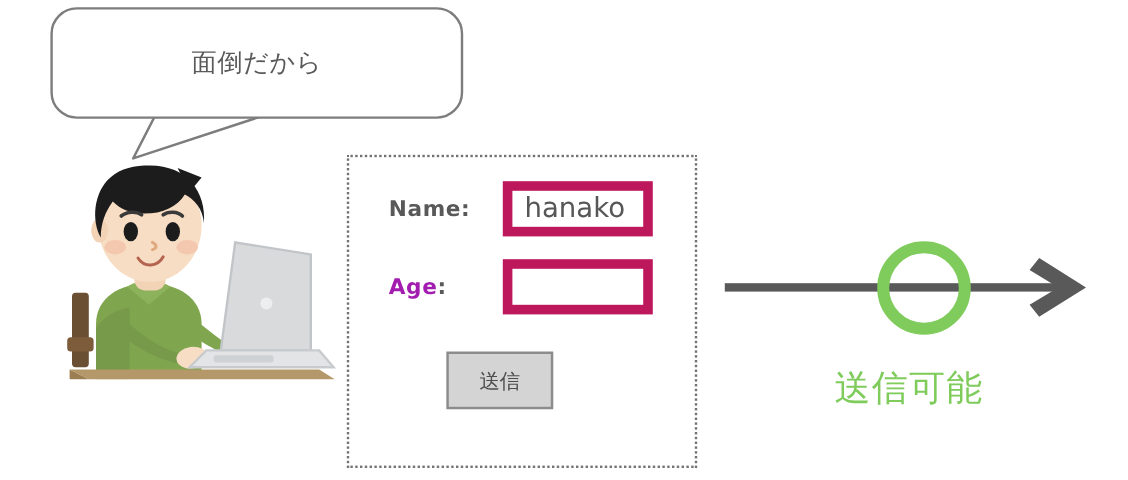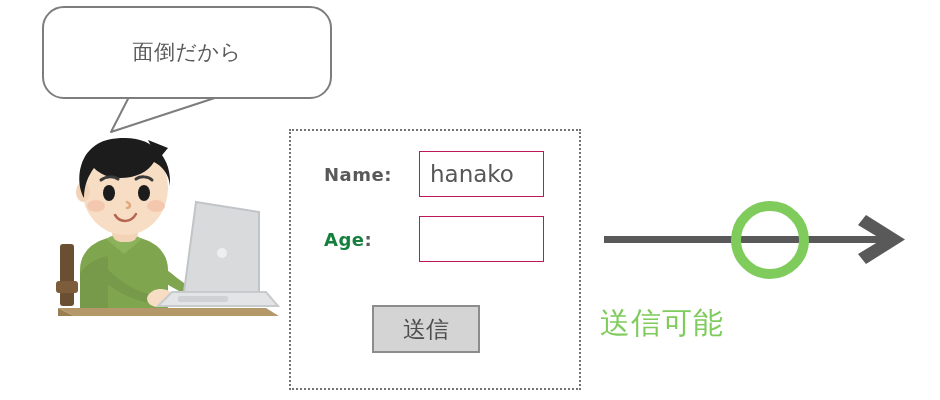--- a/index.html
+++ b/index.html
@@ -14,21 +14,21 @@
     overflow: hidden;
     font-family: "DejaVu Sans", "Liberation Sans", sans-serif;
     -webkit-font-smoothing: antialiased;
   }
 
   
   #speech-bubble {
     position: absolute;
     left: 42px;
     top: 6px;
-    width: 290px;
+    width: 344px;
     height: 93px;
     border: 2px solid #7d7d7d;
     border-radius: 22px;
     background: #ffffff;
     box-sizing: border-box;
     z-index: 4;
   }
   #speech-bubble-text {
     position: absolute;
     left: 0;
@@ -85,66 +85,66 @@
   #row-age  { left: 33px; top: 85px; }
 
   .field-label {
     font-weight: bold;
     font-size: 18px;
     width: 95px;
     letter-spacing: 0.5px;
   }
   #name-label { color: #595959; }
   #age-label  { color: #595959; }
-  #age-label .age-word { color: #15803d; }
+  #age-label .age-word { color: #a21caf; }
 
   .text-input {
     width: 125px;
     height: 46px;
-    border: 1px solid #be185d;
+    border: 8px solid #be185d;
     background: #ffffff;
     box-sizing: border-box;
     display: flex;
     align-items: center;
     padding-left: 10px;
     font-size: 23px;
     color: #575757;
   }
 
   #submit-button {
     position: absolute;
     left: 81px;
-    top: 174px;
-    width: 108px;
+    top: 162px;
+    width: 89px;
     height: 48px;
     background: #d4d4d4;
     border: 2px solid #8c8c8c;
     box-sizing: border-box;
     display: flex;
     align-items: center;
     justify-content: center;
-    font-size: 23px;
+    font-size: 17px;
     color: #4d4d4d;
     cursor: pointer;
   }
 
   
   #result-arrow {
     position: absolute;
     left: 600px;
     top: 195px;
     width: 315px;
     height: 92px;
   }
   #result-label {
     position: absolute;
     left: 600px;
     top: 303px;
     width: 315px;
-    text-align: left;
+    text-align: center;
     color: #7fcc5c;
     font-size: 30px;
     letter-spacing: 1px;
   }
 </style>
 </head>
 <body>
 
 <div id="speech-bubble">
   <div id="speech-bubble-text">

